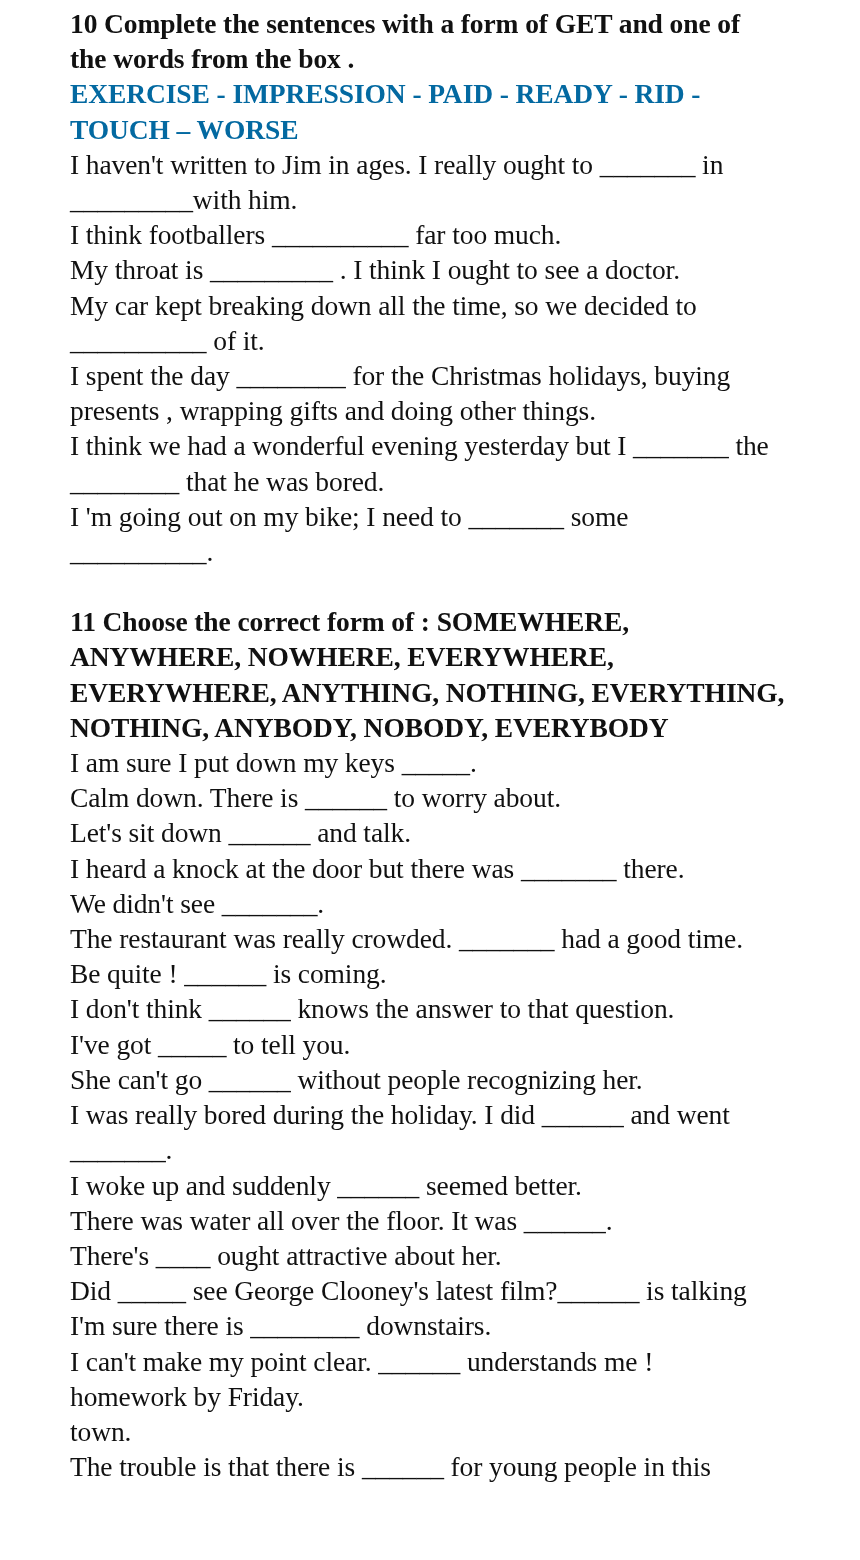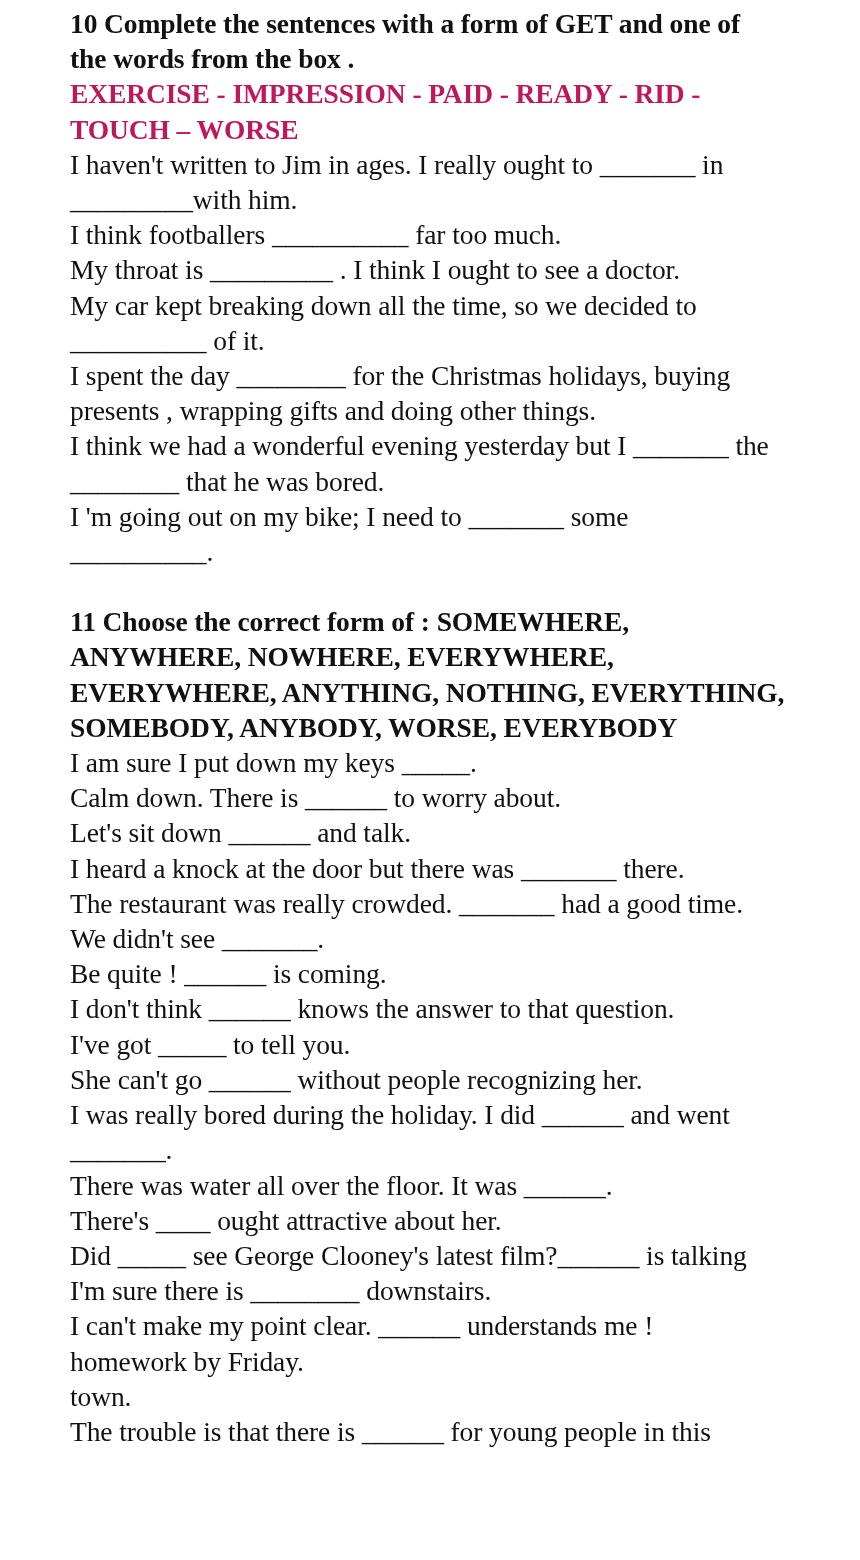--- a/index.html
+++ b/index.html
@@ -23,21 +23,21 @@
       line-height: 35.2px;
       white-space: pre-wrap;
       margin: 0;
       letter-spacing: -0.1px;
     }
     .heading {
       font-weight: bold;
     }
     .wordbox {
       font-weight: bold;
-      color: #be185d;
+      color: #0369a1;
     }
     .gap {
       height: 35px;
     }
   </style>
 </head>
 <body>
 
 <div class="page">
 
@@ -60,34 +60,35 @@
     <p class="line">I 'm going out on my bike; I need to _______ some</p>
     <p class="line">__________.</p>
   </section>
 
   <div class="gap"></div>
 
   <section>
     <p class="line heading">11 Choose the correct form of : SOMEWHERE,</p>
     <p class="line heading">ANYWHERE, NOWHERE, EVERYWHERE,</p>
     <p class="line heading">EVERYWHERE, ANYTHING, NOTHING, EVERYTHING,</p>
-    <p class="line heading">SOMEBODY, ANYBODY, WORSE, EVERYBODY</p>
+    <p class="line heading">NOTHING, ANYBODY, NOBODY, EVERYBODY</p>
 
     <p class="line">I am sure I put down my keys _____.</p>
     <p class="line">Calm down. There is ______ to worry about.</p>
     <p class="line">Let's sit down ______ and talk.</p>
     <p class="line">I heard a knock at the door but there was _______ there.</p>
+    <p class="line">We didn't see _______.</p>
     <p class="line">The restaurant was really crowded. _______ had a good time.</p>
-    <p class="line">We didn't see _______.</p>
     <p class="line">Be quite ! ______ is coming.</p>
     <p class="line">I don't think ______ knows the answer to that question.</p>
     <p class="line">I've got _____ to tell you.</p>
     <p class="line">She can't go ______ without people recognizing her.</p>
     <p class="line">I was really bored during the holiday. I did ______ and went</p>
     <p class="line">_______.</p>
+    <p class="line">I woke up and suddenly ______ seemed better.</p>
     <p class="line">There was water all over the floor. It was ______.</p>
     <p class="line">There's ____ ought attractive about her.</p>
     <p class="line">Did _____ see George Clooney's latest film?______ is talking</p>
     <p class="line">I'm sure there is ________ downstairs.</p>
     <p class="line">I can't make my point clear. ______ understands me !</p>
     <p class="line">homework by Friday.</p>
     <p class="line">town.</p>
     <p class="line">The trouble is that there is ______ for young people in this</p>
   </section>
 

